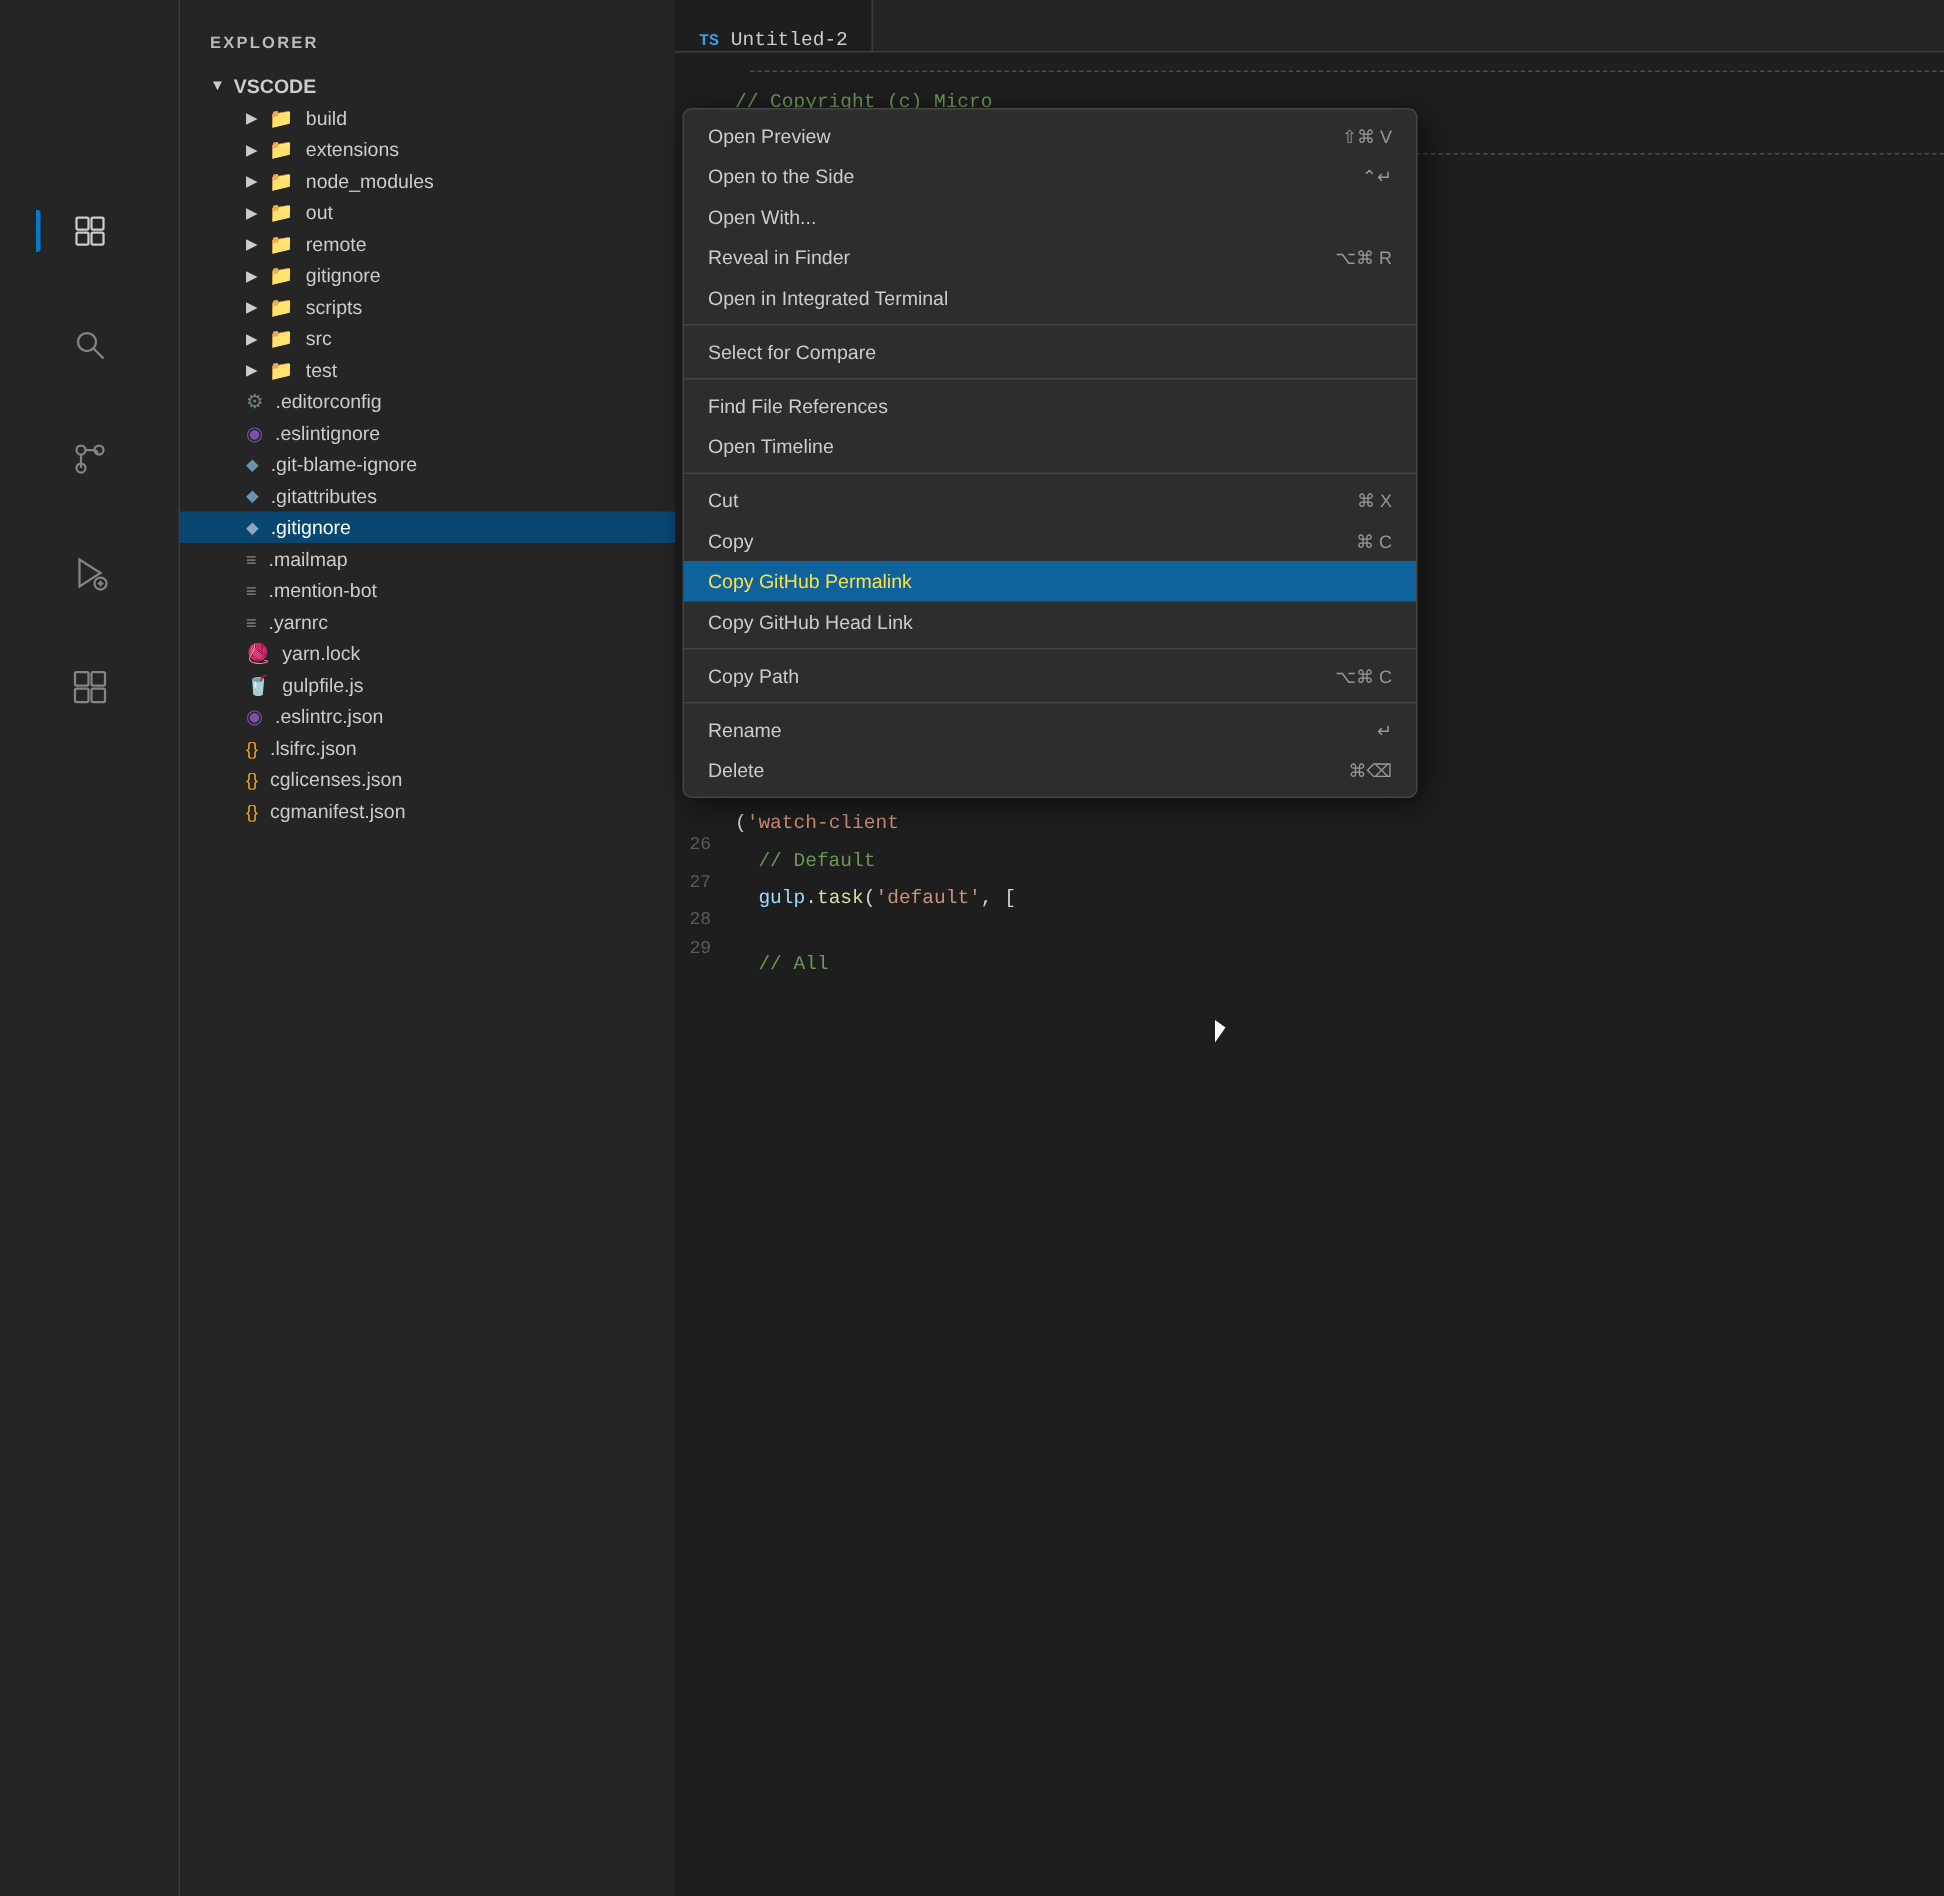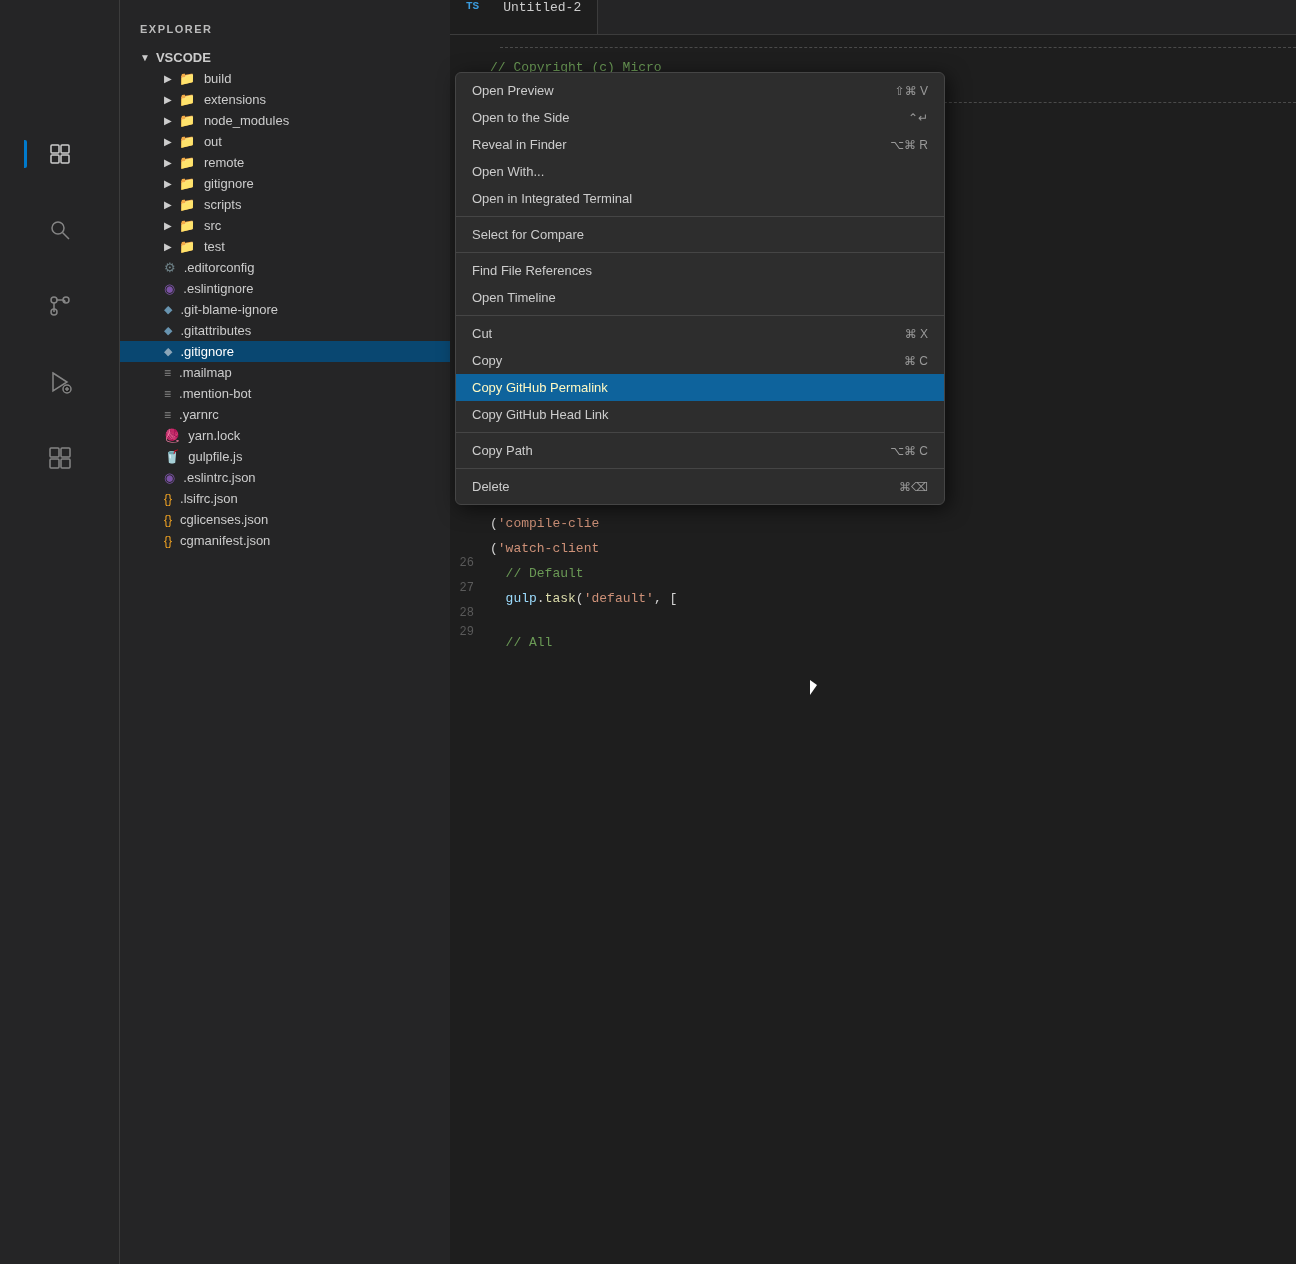--- a/index.html
+++ b/index.html
@@ -116,23 +116,23 @@
     }
     .editor-tab-bar {
       height: 35px;
       background: #252526;
       display: flex;
       align-items: stretch;
       border-bottom: 1px solid #3c3c3c;
     }
     .editor-tab {
       display: flex;
-      align-items: flex-start;
+      align-items: flex-end;
       padding: 0 16px;
-      gap: 24px;
+      gap: 8px;
       background: #1e1e1e;
       color: #cccccc;
       font-size: 13px;
       border-right: 1px solid #3c3c3c;
     }
     .editor-tab .ts-badge {
       font-size: 11px;
       font-weight: 700;
       color: #3b9cdd;
     }
@@ -188,21 +188,21 @@
       align-items: center;
       justify-content: space-between;
       padding: 6px 16px;
       font-size: 13px;
       color: #cccccc;
       cursor: pointer;
       white-space: nowrap;
     }
     .menu-item:hover, .menu-item.highlighted {
       background: #0e639c;
-      color: #fef9c3;
+      color: #fde047;
     }
     .menu-item .shortcut {
       color: #999999;
       font-size: 12px;
       margin-left: 30px;
     }
     .menu-item.highlighted .shortcut {
       color: #cccccc;
     }
     .menu-separator {
@@ -505,28 +505,28 @@
 <div class="context-menu">
   <div class="menu-item">
     <span>Open Preview</span>
     <span class="shortcut">⇧⌘ V</span>
   </div>
   <div class="menu-item">
     <span>Open to the Side</span>
     <span class="shortcut">⌃↵</span>
   </div>
   <div class="menu-item">
+    <span>Open With...</span>
+    <span class="shortcut"></span>
+  </div>
+  <div class="menu-item">
     <span>Reveal in Finder</span>
     <span class="shortcut">⌥⌘ R</span>
   </div>
   <div class="menu-item">
-    <span>Open With...</span>
-    <span class="shortcut"></span>
-  </div>
-  <div class="menu-item">
     <span>Open in Integrated Terminal</span>
     <span class="shortcut"></span>
   </div>
 
   <div class="menu-separator"></div>
 
   <div class="menu-item">
     <span>Select for Compare</span>
     <span class="shortcut"></span>
   </div>
@@ -564,18 +564,22 @@
   <div class="menu-separator"></div>
 
   <div class="menu-item">
     <span>Copy Path</span>
     <span class="shortcut">⌥⌘ C</span>
   </div>
 
   <div class="menu-separator"></div>
 
   <div class="menu-item">
+    <span>Rename</span>
+    <span class="shortcut">↵</span>
+  </div>
+  <div class="menu-item">
     <span>Delete</span>
     <span class="shortcut">⌘⌫</span>
   </div>
 </div>
 
 <div class="cursor-indicator"></div>
 
 </body></html>

